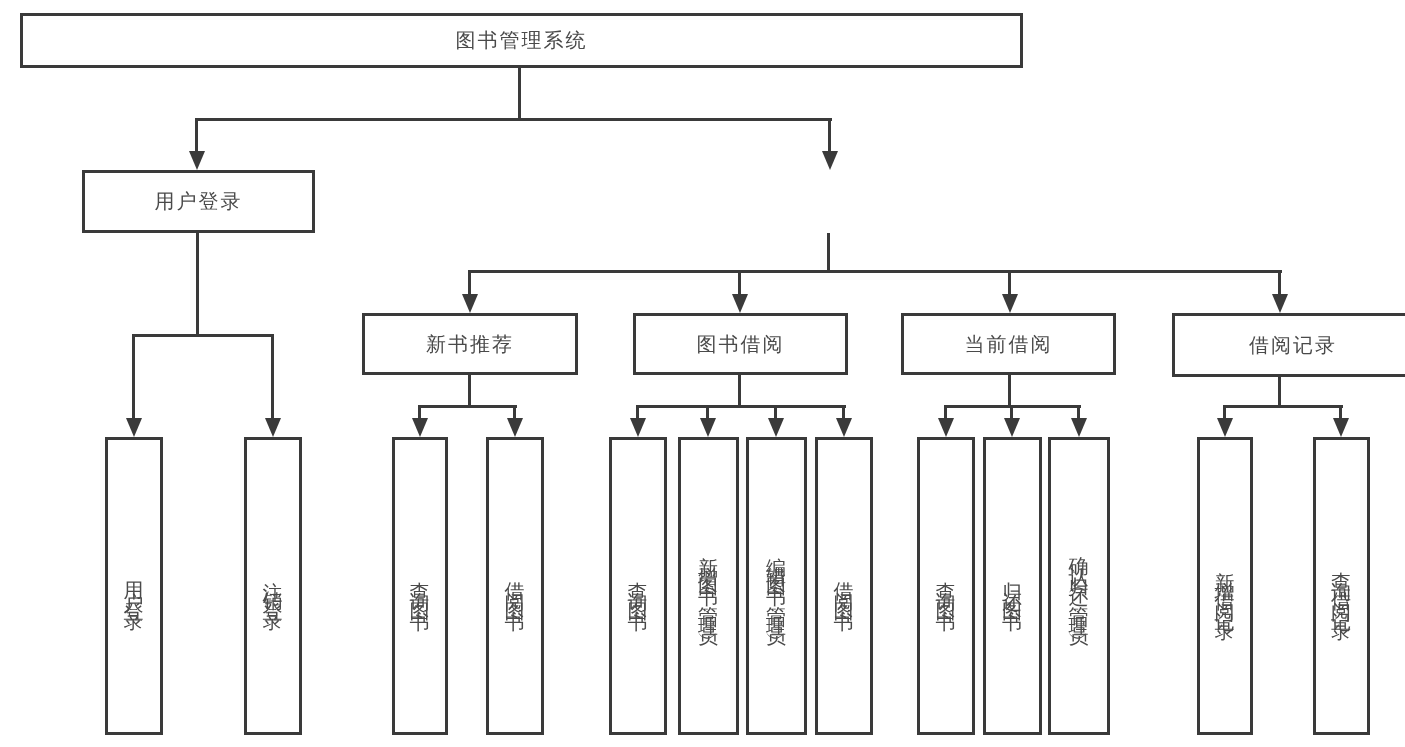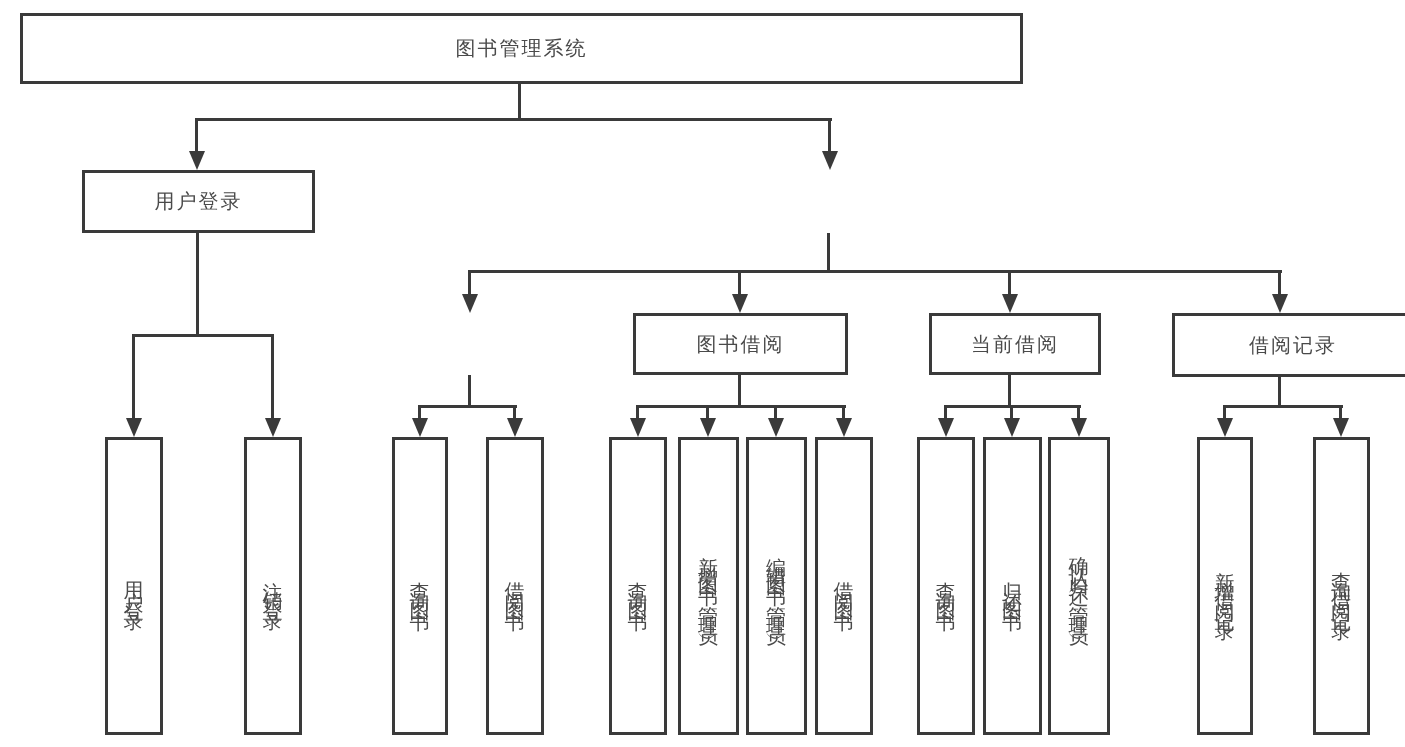--- a/index.html
+++ b/index.html
@@ -35,35 +35,38 @@
     position:absolute;right:3px;bottom:3px;z-index:6;
     font-size:21px;color:#bdbdbd;letter-spacing:1px;
     text-shadow:0 0 2px #ffffff;
   }
 </style>
 </head>
 <body>
 
 <div class="stage">
 
-  <div class="bh" style="left:20px;top:13px;width:1003px;height:71px">
+  <div class="bh" style="left:20px;top:13px;width:1003px;height:55px">
     <span>图书管理系统</span>
   </div>
 
   <div class="bh" style="left:82px;top:170px;width:233px;height:63px">
     <span>用户登录</span>
   </div>
 
 
+  <div class="bh" style="left:362px;top:313px;width:216px;height:62px">
+    <span>新书推荐</span>
+  </div>
 
   <div class="bh" style="left:633px;top:313px;width:215px;height:62px">
     <span>图书借阅</span>
   </div>
 
-  <div class="bh" style="left:929px;top:313px;width:172px;height:62px">
+  <div class="bh" style="left:901px;top:313px;width:215px;height:62px">
     <span>当前借阅</span>
   </div>
 
   <div class="bh" style="left:1172px;top:313px;width:242px;height:64px">
     <span>借阅记录</span>
   </div>
 
   <div class="bv" style="left:105px;width:58px">
     <span class="vtxt">用户登录</span>
   </div>

